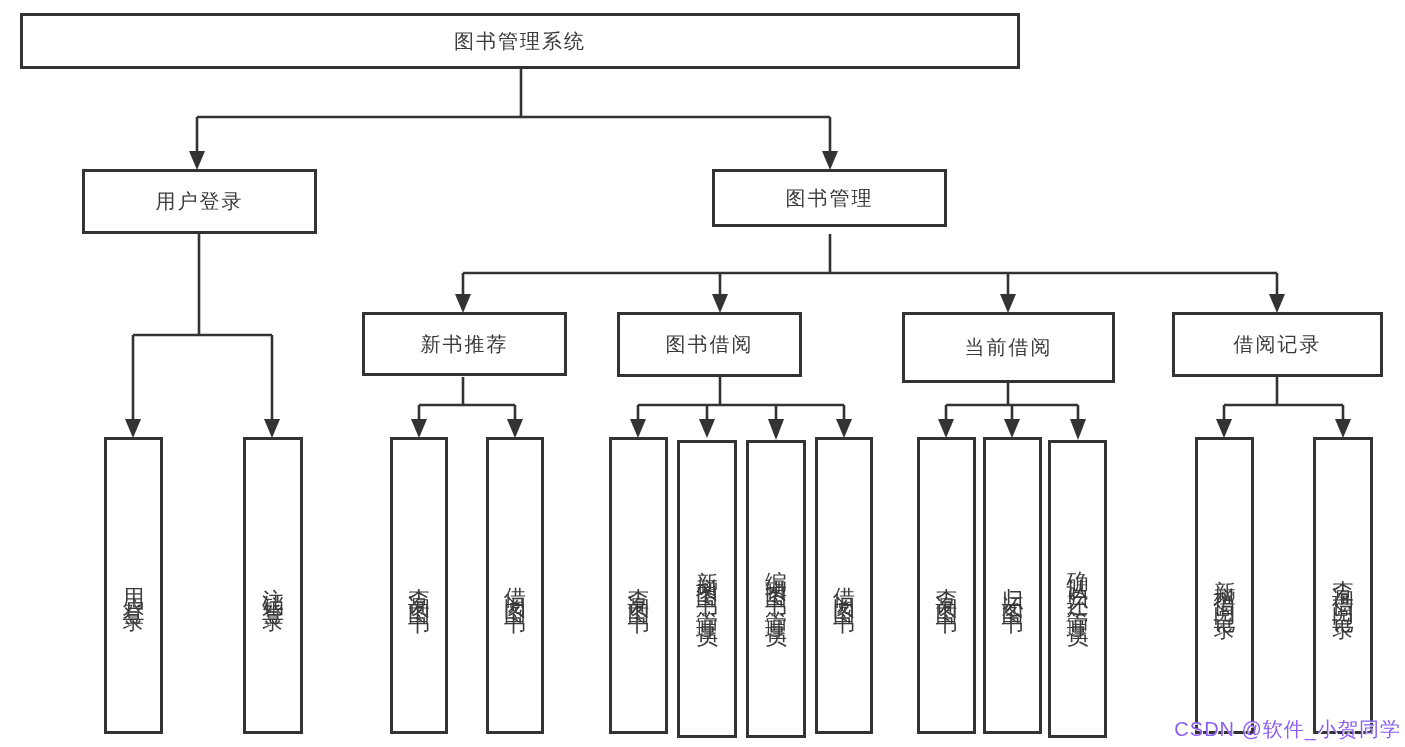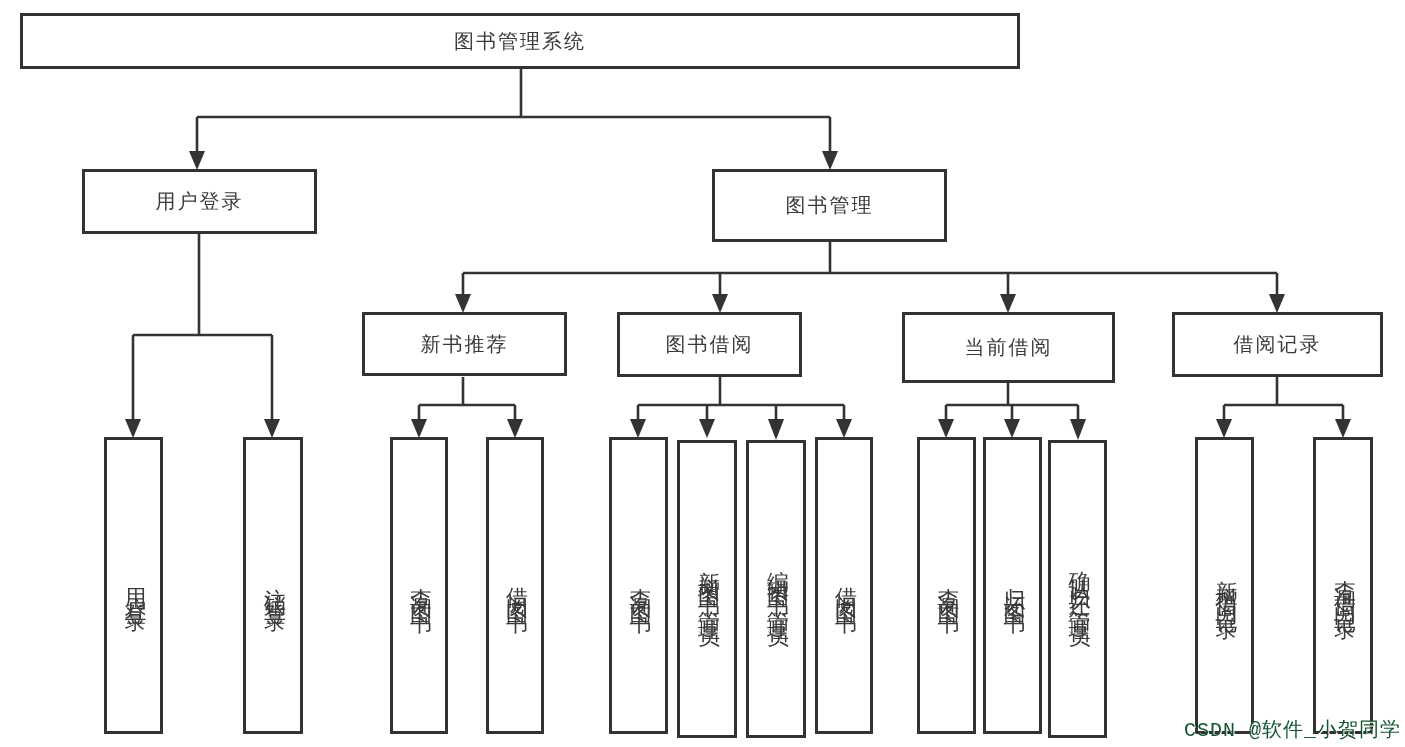--- a/index.html
+++ b/index.html
@@ -1,20 +1,20 @@
 <!DOCTYPE html>
 <html><head>
 <meta charset="utf-8">
 <style>
   html,body{margin:0;padding:0;background:#ffffff;}
   #canvas{
     position:relative;
     width:1405px;height:747px;
     background:#ffffff;
-    font-family:Liberation Mono, monospace;
+    font-family:Liberation Sans, sans-serif;
     overflow:hidden;
   }
   #connectors{position:absolute;left:0;top:0;}
   .node{
     position:absolute;
     box-sizing:border-box;
     background:#ffffff;
     border:3px solid #333333;
     color:#3a3a3a;
     display:flex;
@@ -27,21 +27,21 @@
     font-size:22px;
     writing-mode:vertical-rl;
     text-orientation:mixed;
     letter-spacing:8px;
     line-height:1;
   }
   .watermark{
     position:absolute;
     right:4px;bottom:4px;
     font-size:20px;
-    color:#14532d;
+    color:#8b5cf6;
     text-shadow:1px 1px 0 #ffffff;
     letter-spacing:1px;
     white-space:nowrap;
   }
 </style>
 </head>
 <body>
 
 <div id="canvas">
 
@@ -81,21 +81,21 @@
       <polygon points="1004,419 1020,419 1012,438"></polygon>
       <polygon points="1070,419 1086,419 1078,440"></polygon>
       <polygon points="1216,419 1232,419 1224,438"></polygon>
       <polygon points="1335,419 1351,419 1343,438"></polygon>
     </g>
   </svg>
 
   <div class="node h-node" style="left:20px;top:13px;width:1000px;height:56px;">图书管理系统</div>
 
   <div class="node h-node" style="left:82px;top:169px;width:235px;height:65px;">用户登录</div>
-  <div class="node h-node" style="left:712px;top:169px;width:235px;height:73px;">图书管理</div>
+  <div class="node h-node" style="left:712px;top:169px;width:235px;height:58px;">图书管理</div>
 
   <div class="node h-node" style="left:362px;top:312px;width:205px;height:64px;">新书推荐</div>
   <div class="node h-node" style="left:617px;top:312px;width:185px;height:65px;">图书借阅</div>
   <div class="node h-node" style="left:902px;top:312px;width:213px;height:71px;">当前借阅</div>
   <div class="node h-node" style="left:1172px;top:312px;width:211px;height:65px;">借阅记录</div>
 
   <div class="node v-node" style="left:104px;top:437px;width:59px;height:297px;">用户登录</div>
   <div class="node v-node" style="left:243px;top:437px;width:60px;height:297px;">注销登录</div>
 
   <div class="node v-node" style="left:390px;top:437px;width:58px;height:297px;">查询图书</div>

